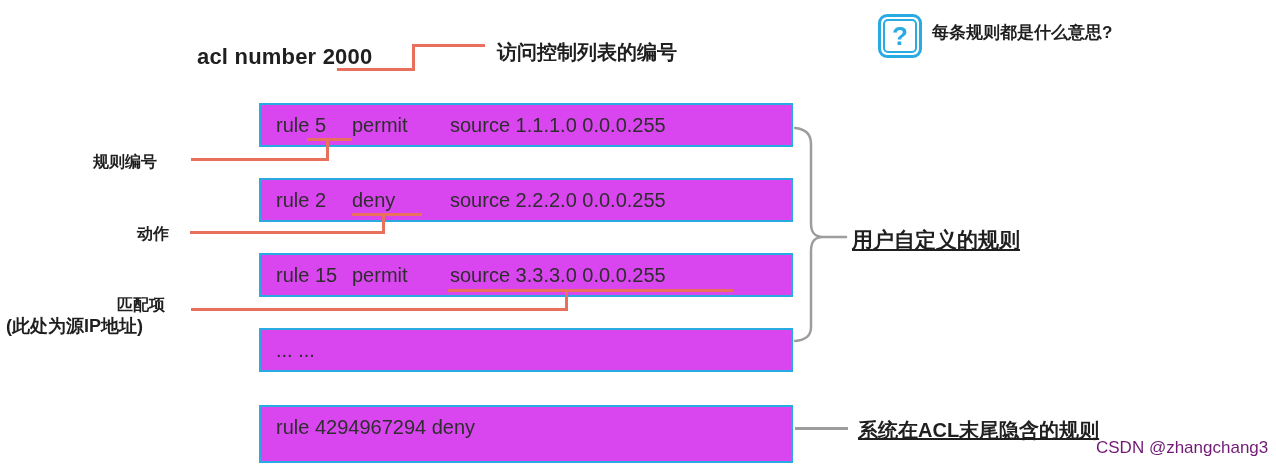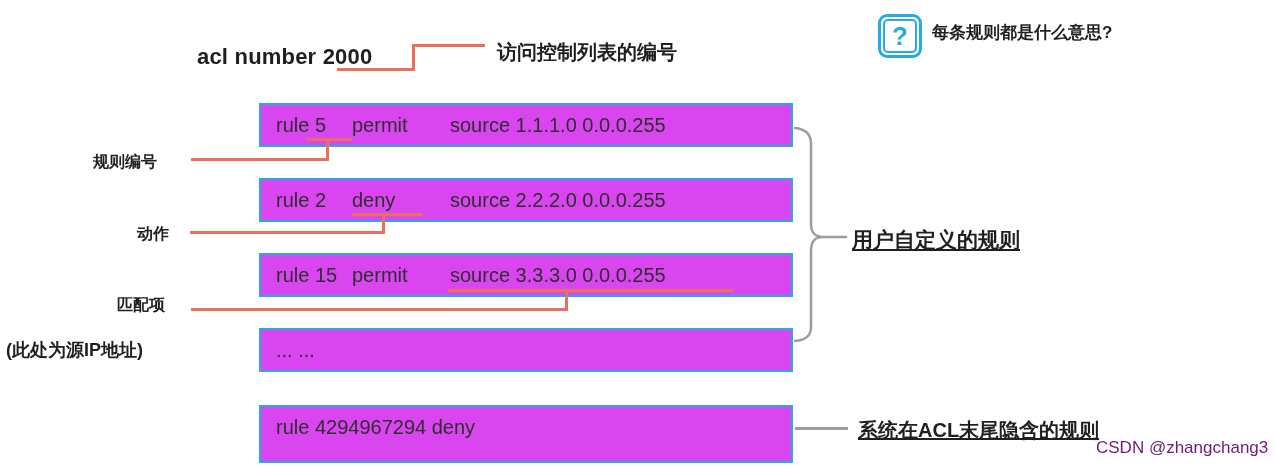--- a/index.html
+++ b/index.html
@@ -86,21 +86,21 @@
 
   <div class="abs redline" style="left:352px;top:213px;width:70px;height:3px;"></div>
   <div class="abs redline" style="left:382px;top:215px;width:3px;height:19px;"></div>
   <div class="abs redline" style="left:190px;top:231px;width:195px;height:3px;"></div>
   <div class="abs label-left" style="left:137px;top:224px;">动作</div>
 
   <div class="abs redline" style="left:448px;top:289px;width:285px;height:3px;"></div>
   <div class="abs redline" style="left:565px;top:291px;width:3px;height:19px;"></div>
   <div class="abs redline" style="left:191px;top:308px;width:377px;height:3px;"></div>
   <div class="abs label-left" style="left:117px;top:295px;">匹配项</div>
-  <div class="abs label-note" style="left:6px;top:338px;">(此处为源IP地址)</div>
+  <div class="abs label-note" style="left:6px;top:314px;">(此处为源IP地址)</div>
 
   <svg class="abs" style="left:790px;top:120px;" width="62" height="232" viewBox="0 0 62 232">
     <path d="M 5,8 C 16,9 21,14 21,24 L 21,103 C 21,112 24,117 33,117 C 24,117 21,122 21,131 L 21,207 C 21,216 16,220 5,221 M 33,117 L 56,117" fill="none" stroke="#9d9d9d" stroke-width="2.5" stroke-linecap="round"></path>
   </svg>
   <div class="abs label-right" style="left:852px;top:226px;">用户自定义的规则</div>
 
   <div class="abs grayline" style="left:795px;top:427px;width:53px;height:3px;"></div>
   <div class="abs label-right" style="left:858px;top:417px;font-size:20px;text-align:right;">系统在ACL末尾隐含的规则</div>
 
   <div class="abs watermark">CSDN @zhangchang3</div>

